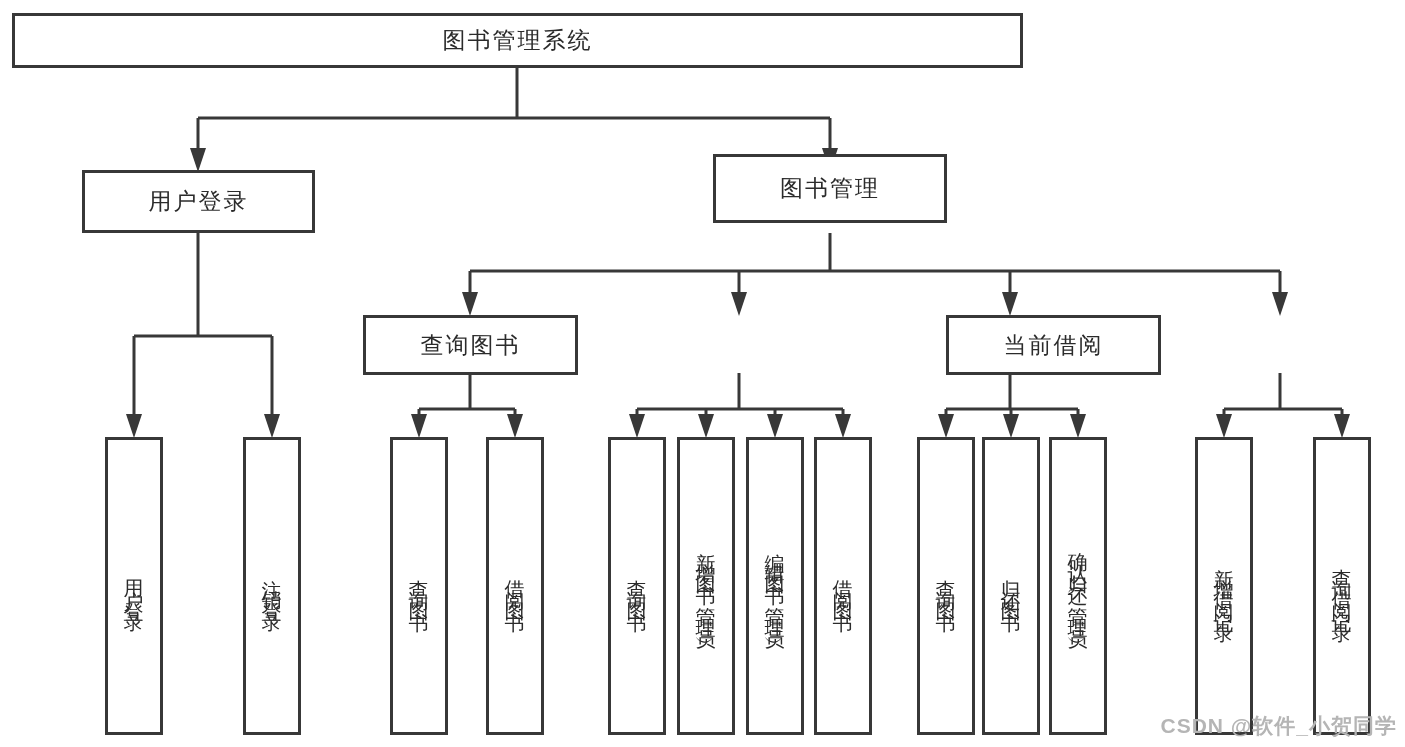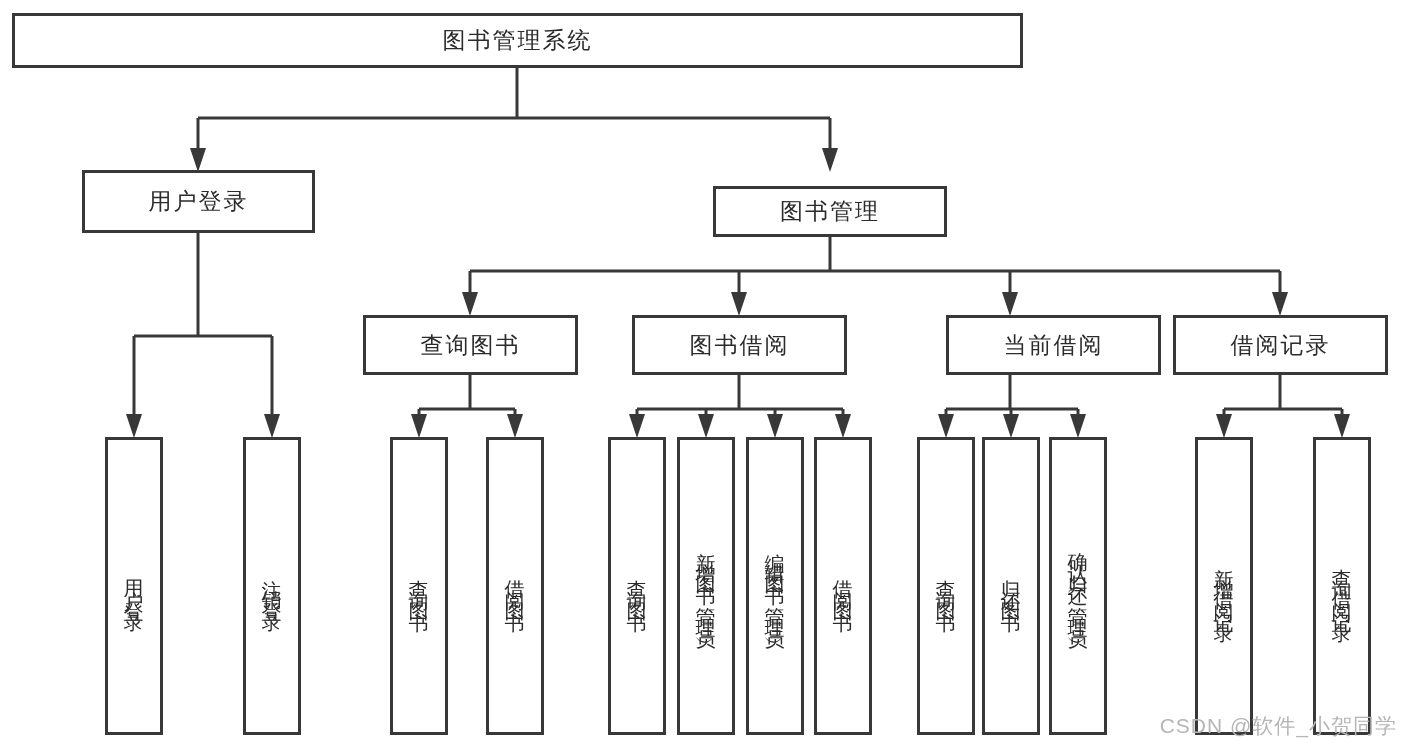--- a/index.html
+++ b/index.html
@@ -43,20 +43,21 @@
   }
   .watermark {
     position: absolute;
     top: 712px;
     right: 8px;
     font-size: 21px;
     letter-spacing: 1px;
     color: #b5b5b5;
     z-index: 5;
     white-space: nowrap;
+    font-weight: bold;
   }
 </style>
 </head>
 <body>
 
 <div class="canvas">
 
   <svg class="connectors" viewBox="0 0 1405 747" aria-hidden="true">
     <path fill="none" stroke="#383838" stroke-width="3" d="M517 68 V118
              M198 118 H830
@@ -94,35 +95,29 @@
              M1334 414 L1350 414 L1342 438 Z"></path>
   </svg>
 
   <div class="node" style="left:12px;top:13px;width:1011px;height:55px">
     <span class="hlabel">图书管理系统</span>
   </div>
 
   <div class="node" style="left:82px;top:170px;width:233px;height:63px">
     <span class="hlabel">用户登录</span>
   </div>
-  <div class="node" style="left:713px;top:186px;width:234px;height:51px">
+  <div class="node" style="left:713px;top:154px;width:234px;height:69px">
     <span class="hlabel">图书管理</span>
   </div>
 
   <div class="node" style="left:363px;top:315px;width:215px;height:60px">
     <span class="hlabel">查询图书</span>
   </div>
-  <div class="node" style="left:632px;top:315px;width:215px;height:60px">
-    <span class="hlabel">图书借阅</span>
-  </div>
   <div class="node" style="left:946px;top:315px;width:215px;height:60px">
     <span class="hlabel">当前借阅</span>
-  </div>
-  <div class="node" style="left:1173px;top:315px;width:215px;height:60px">
-    <span class="hlabel">借阅记录</span>
   </div>
 
   <div class="node" style="left:105px;top:437px;width:58px;height:298px">
     <span class="vlabel">用户登录</span>
   </div>
   <div class="node" style="left:243px;top:437px;width:58px;height:298px">
     <span class="vlabel">注销登录</span>
   </div>
 
   <div class="node" style="left:390px;top:437px;width:58px;height:298px">

